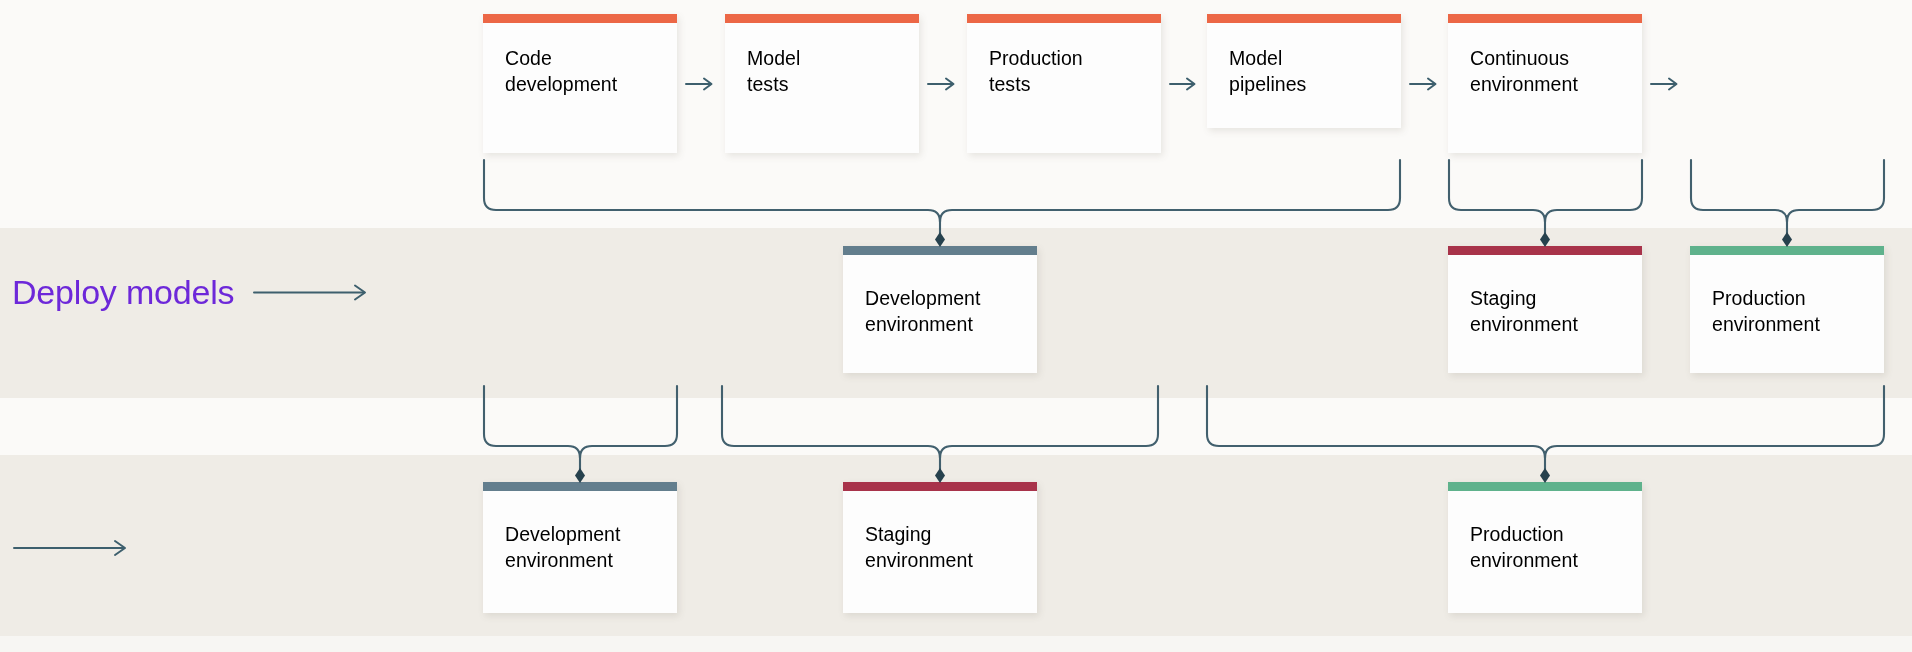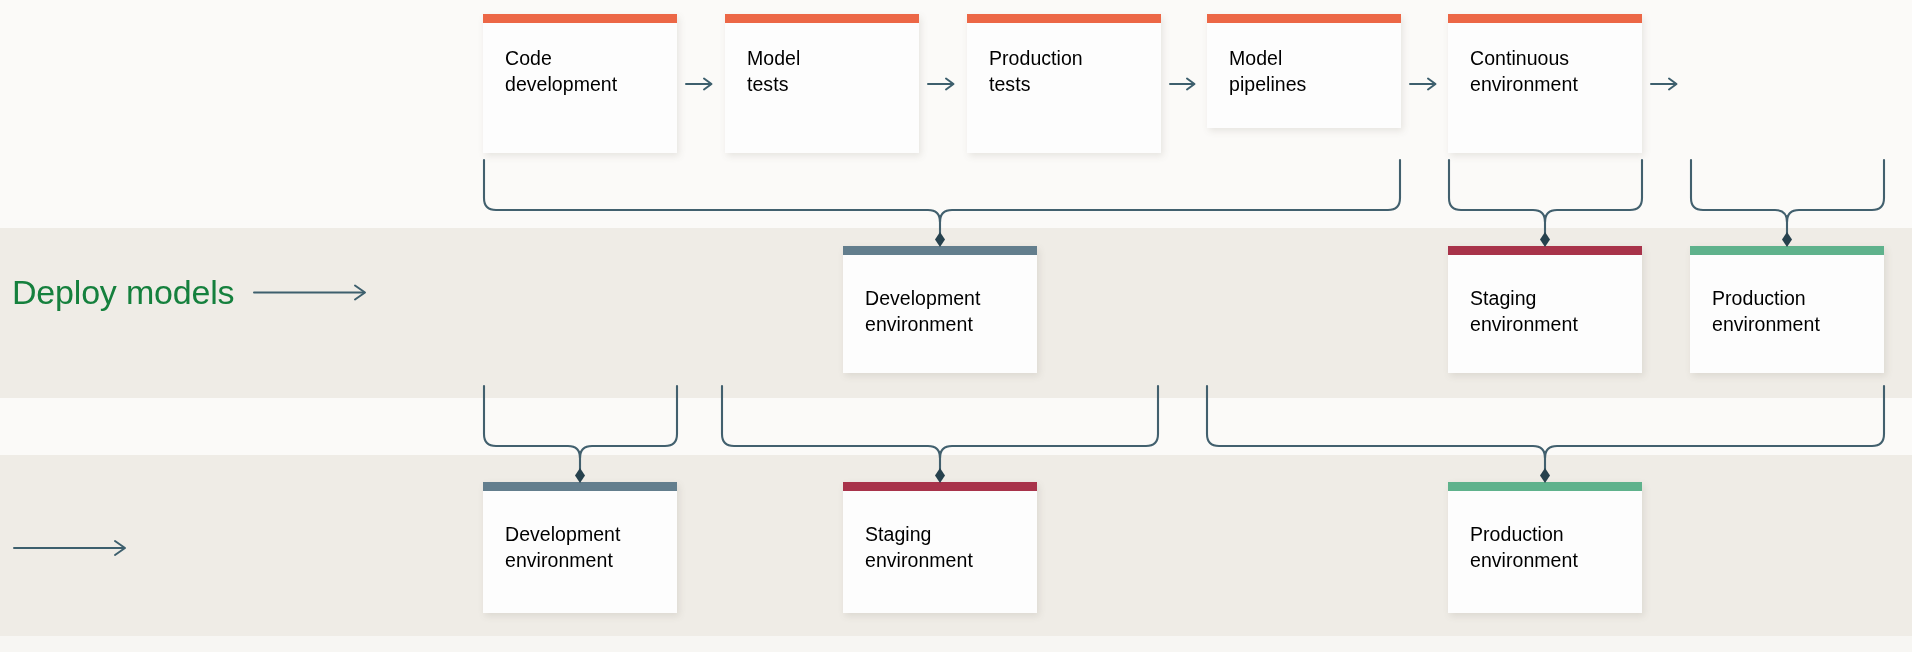--- a/index.html
+++ b/index.html
@@ -31,21 +31,21 @@
   .row-label {
     position: absolute;
     display: flex;
     align-items: center;
     gap: 18px;
     white-space: nowrap;
   }
   .row-label .caption {
     font-size: 34px;
     font-weight: 400;
-    color: #15803d;
+    color: #6d28d9;
     letter-spacing: -0.2px;
   }
   .row-label .long-arrow {
     display: block;
   }
 
   
   .node {
     position: absolute;
     background: #fdfdfd;

